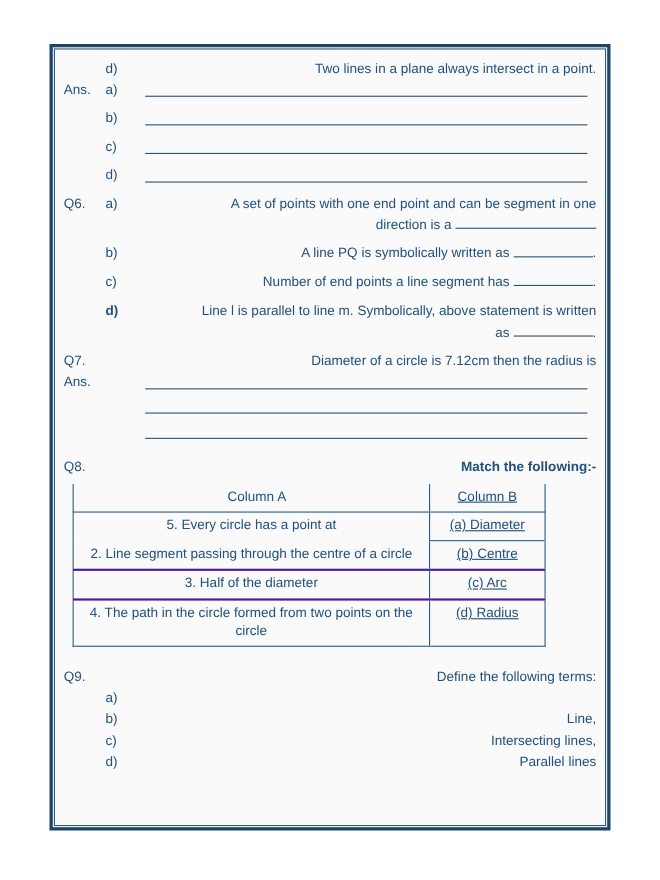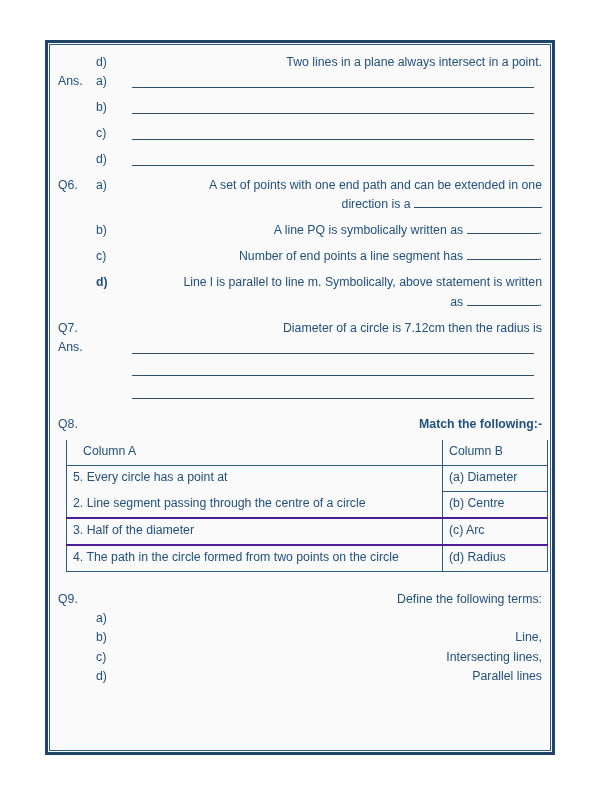--- a/index.html
+++ b/index.html
@@ -102,39 +102,41 @@
   .blank-long { width: 128px; }
   .blank-short { width: 72px; }
 
   .sec-gap-sm { height: 7px; }
   .sec-gap-md { height: 12px; }
   .sec-gap-lg { height: 18px; }
 
   
   .match-wrap {
     margin: 6px 0 0 8px;
-    width: 482px;
+    width: 430px;
+    text-align: center;
   }
   .match-table {
     border-collapse: collapse;
     width: 100%;
     table-layout: fixed;
     font-size: 12.3px;
     color: #22517d;
   }
   .match-table td {
     padding: 4px 6px 5px 6px;
     line-height: 1.3;
     vertical-align: top;
   }
   .col-a { border-left: 1px solid #2b5c85; }
   .col-b {
     width: 92px;
     border-left: 1px solid #2b5c85;
     border-right: 1px solid #2b5c85;
+    text-decoration: underline;
   }
   .hdr .col-a { padding-left: 16px; }
   .row-top-line td { border-top: 2px solid #4c1d95; }
   .row-top-line-b .col-b { border-top: 1px solid #2b5c85; }
   .row-bottom-line td { border-bottom: 1px solid #2b5c85; }
   .hdr-underline td { border-bottom: 1px solid #2b5c85; }
 </style>
 </head>
 <body>
 
@@ -171,21 +173,21 @@
     <div class="sublabel">d)</div>
     <div class="ansline"></div>
   </div>
 
   <div class="sec-gap-sm"></div>
 
   <div class="qrow">
     <div class="qnum">Q6.</div>
     <div class="sublabel">a)</div>
     <div class="qtext">
-      <span>A set of points with one end path and can be extended in one</span><br>
+      <span>A set of points with one end point and can be segment in one</span><br>
       <span>direction   is a </span><span class="blank blank-long"></span>
     </div>
   </div>
 
   <div class="sec-gap-sm"></div>
 
   <div class="qrow">
     <div class="qnum"></div>
     <div class="sublabel">b)</div>
     <div class="qtext">

